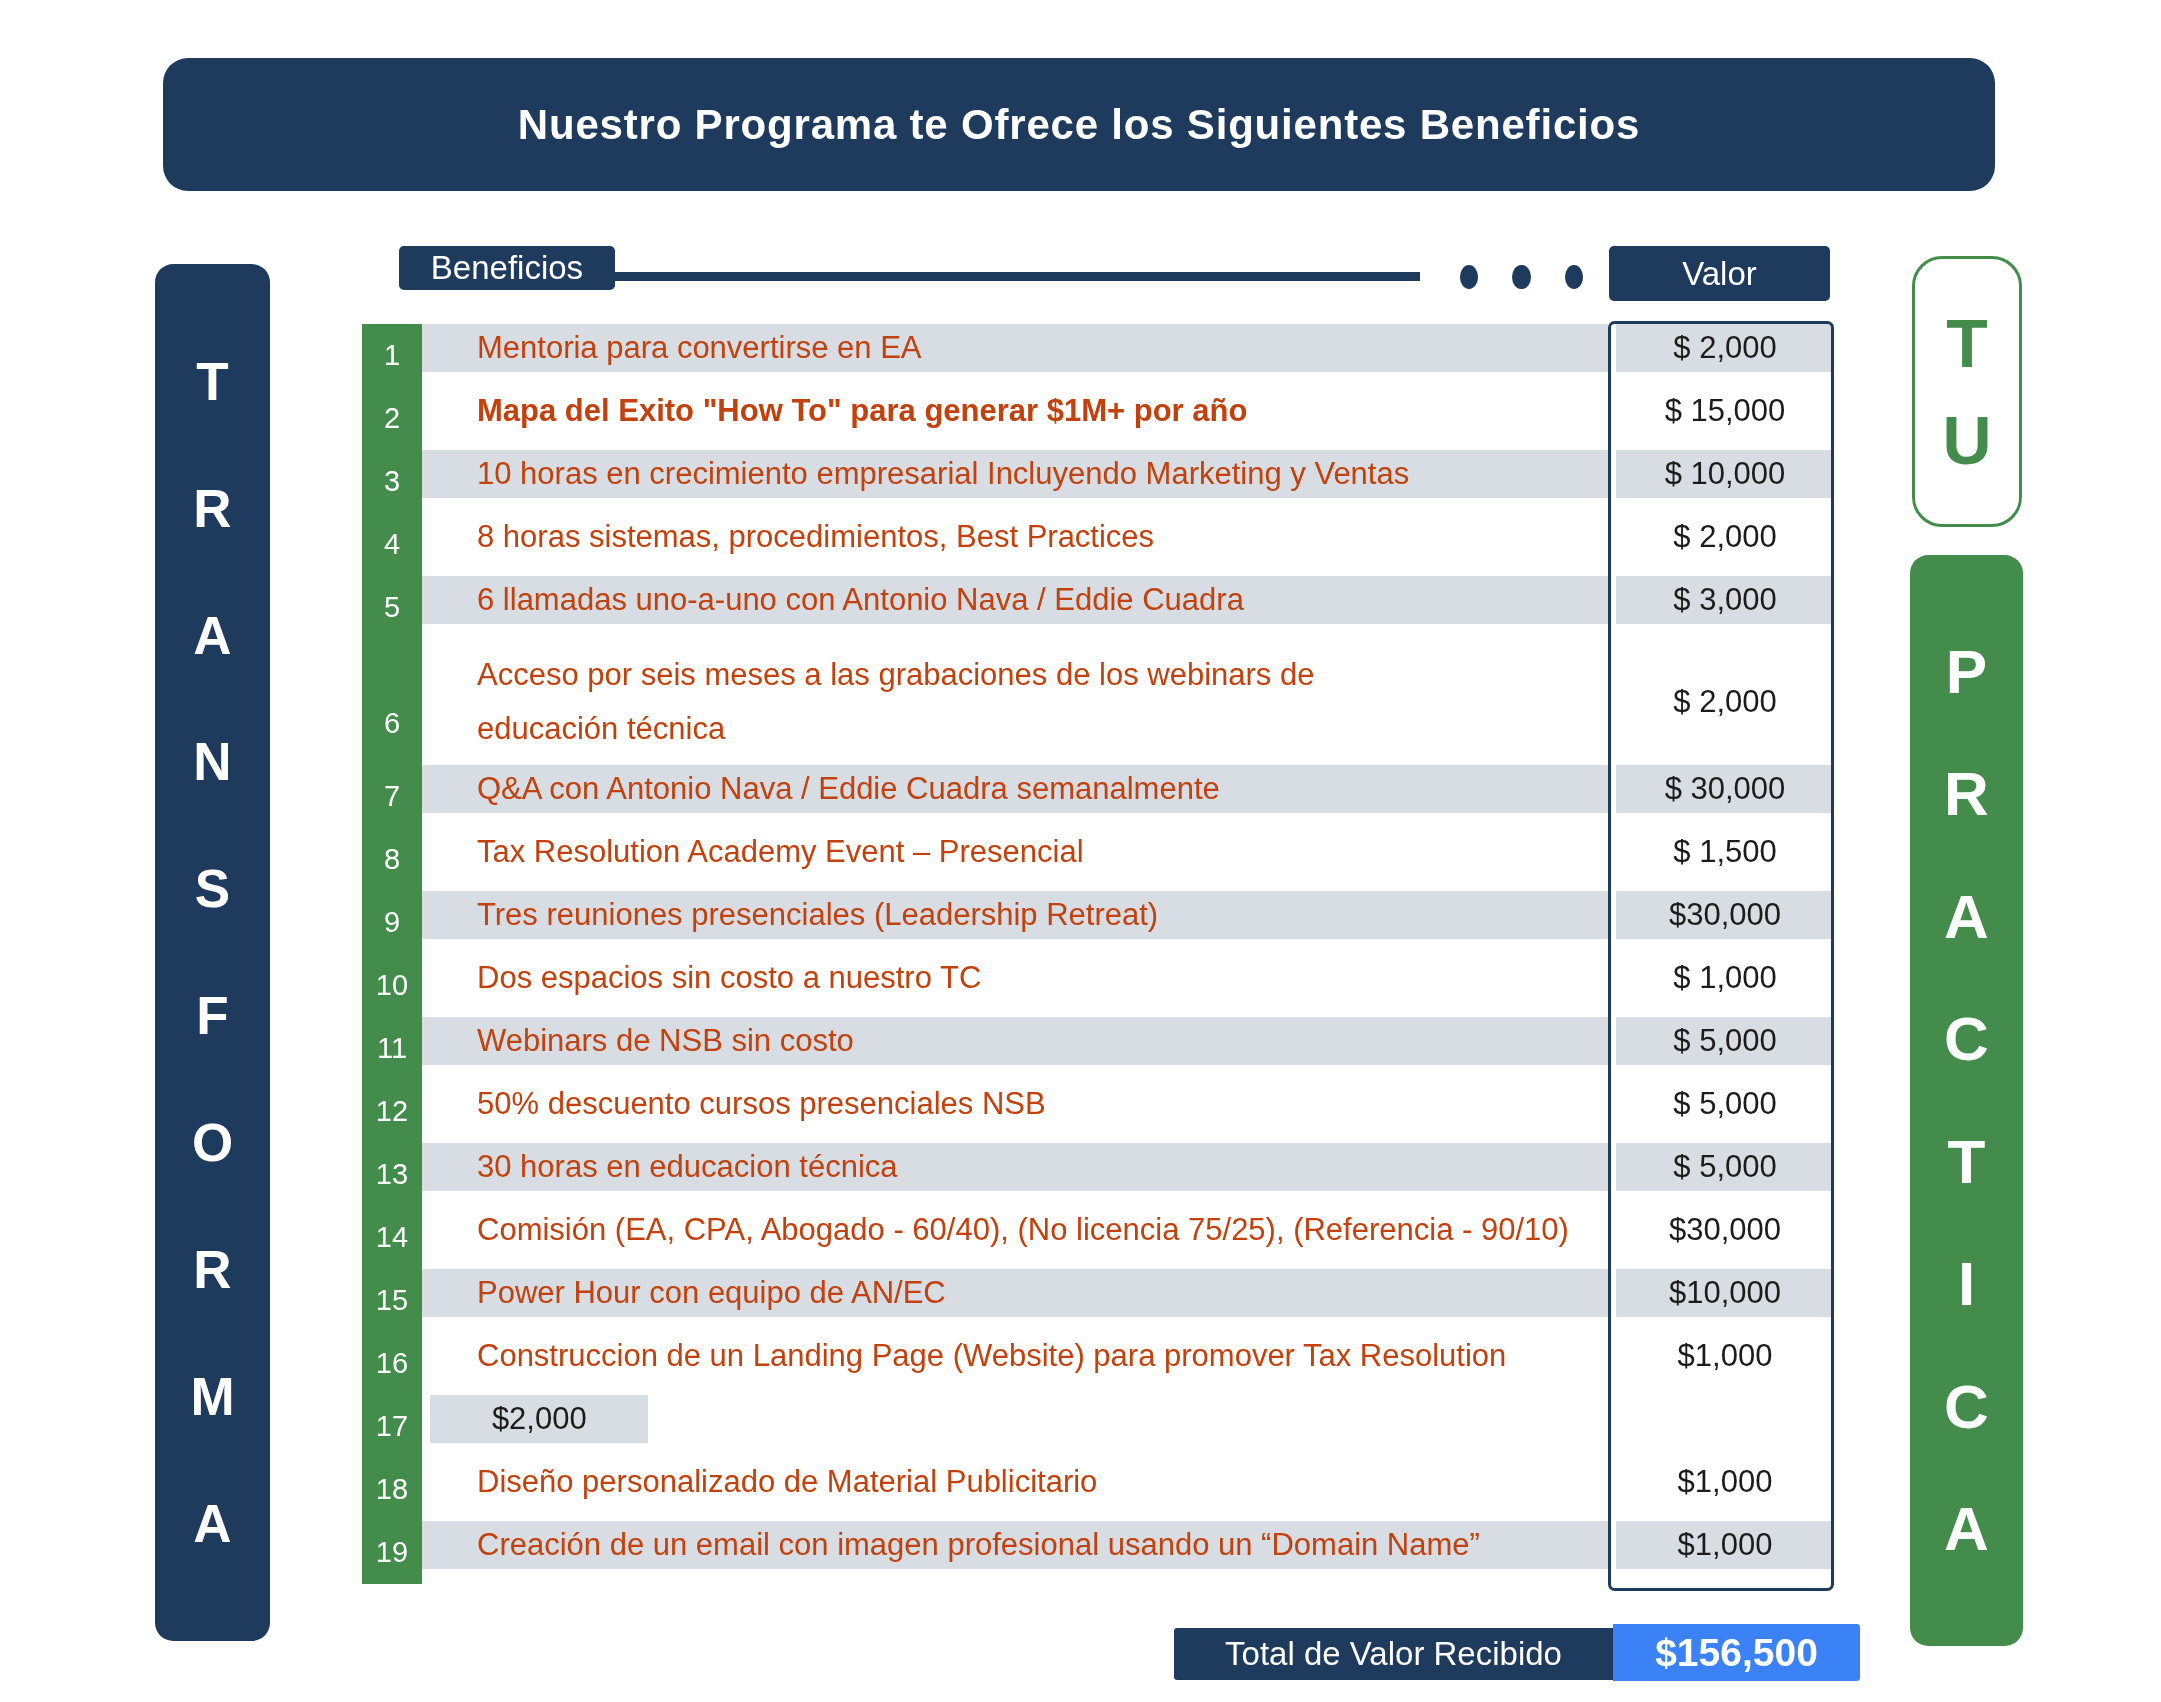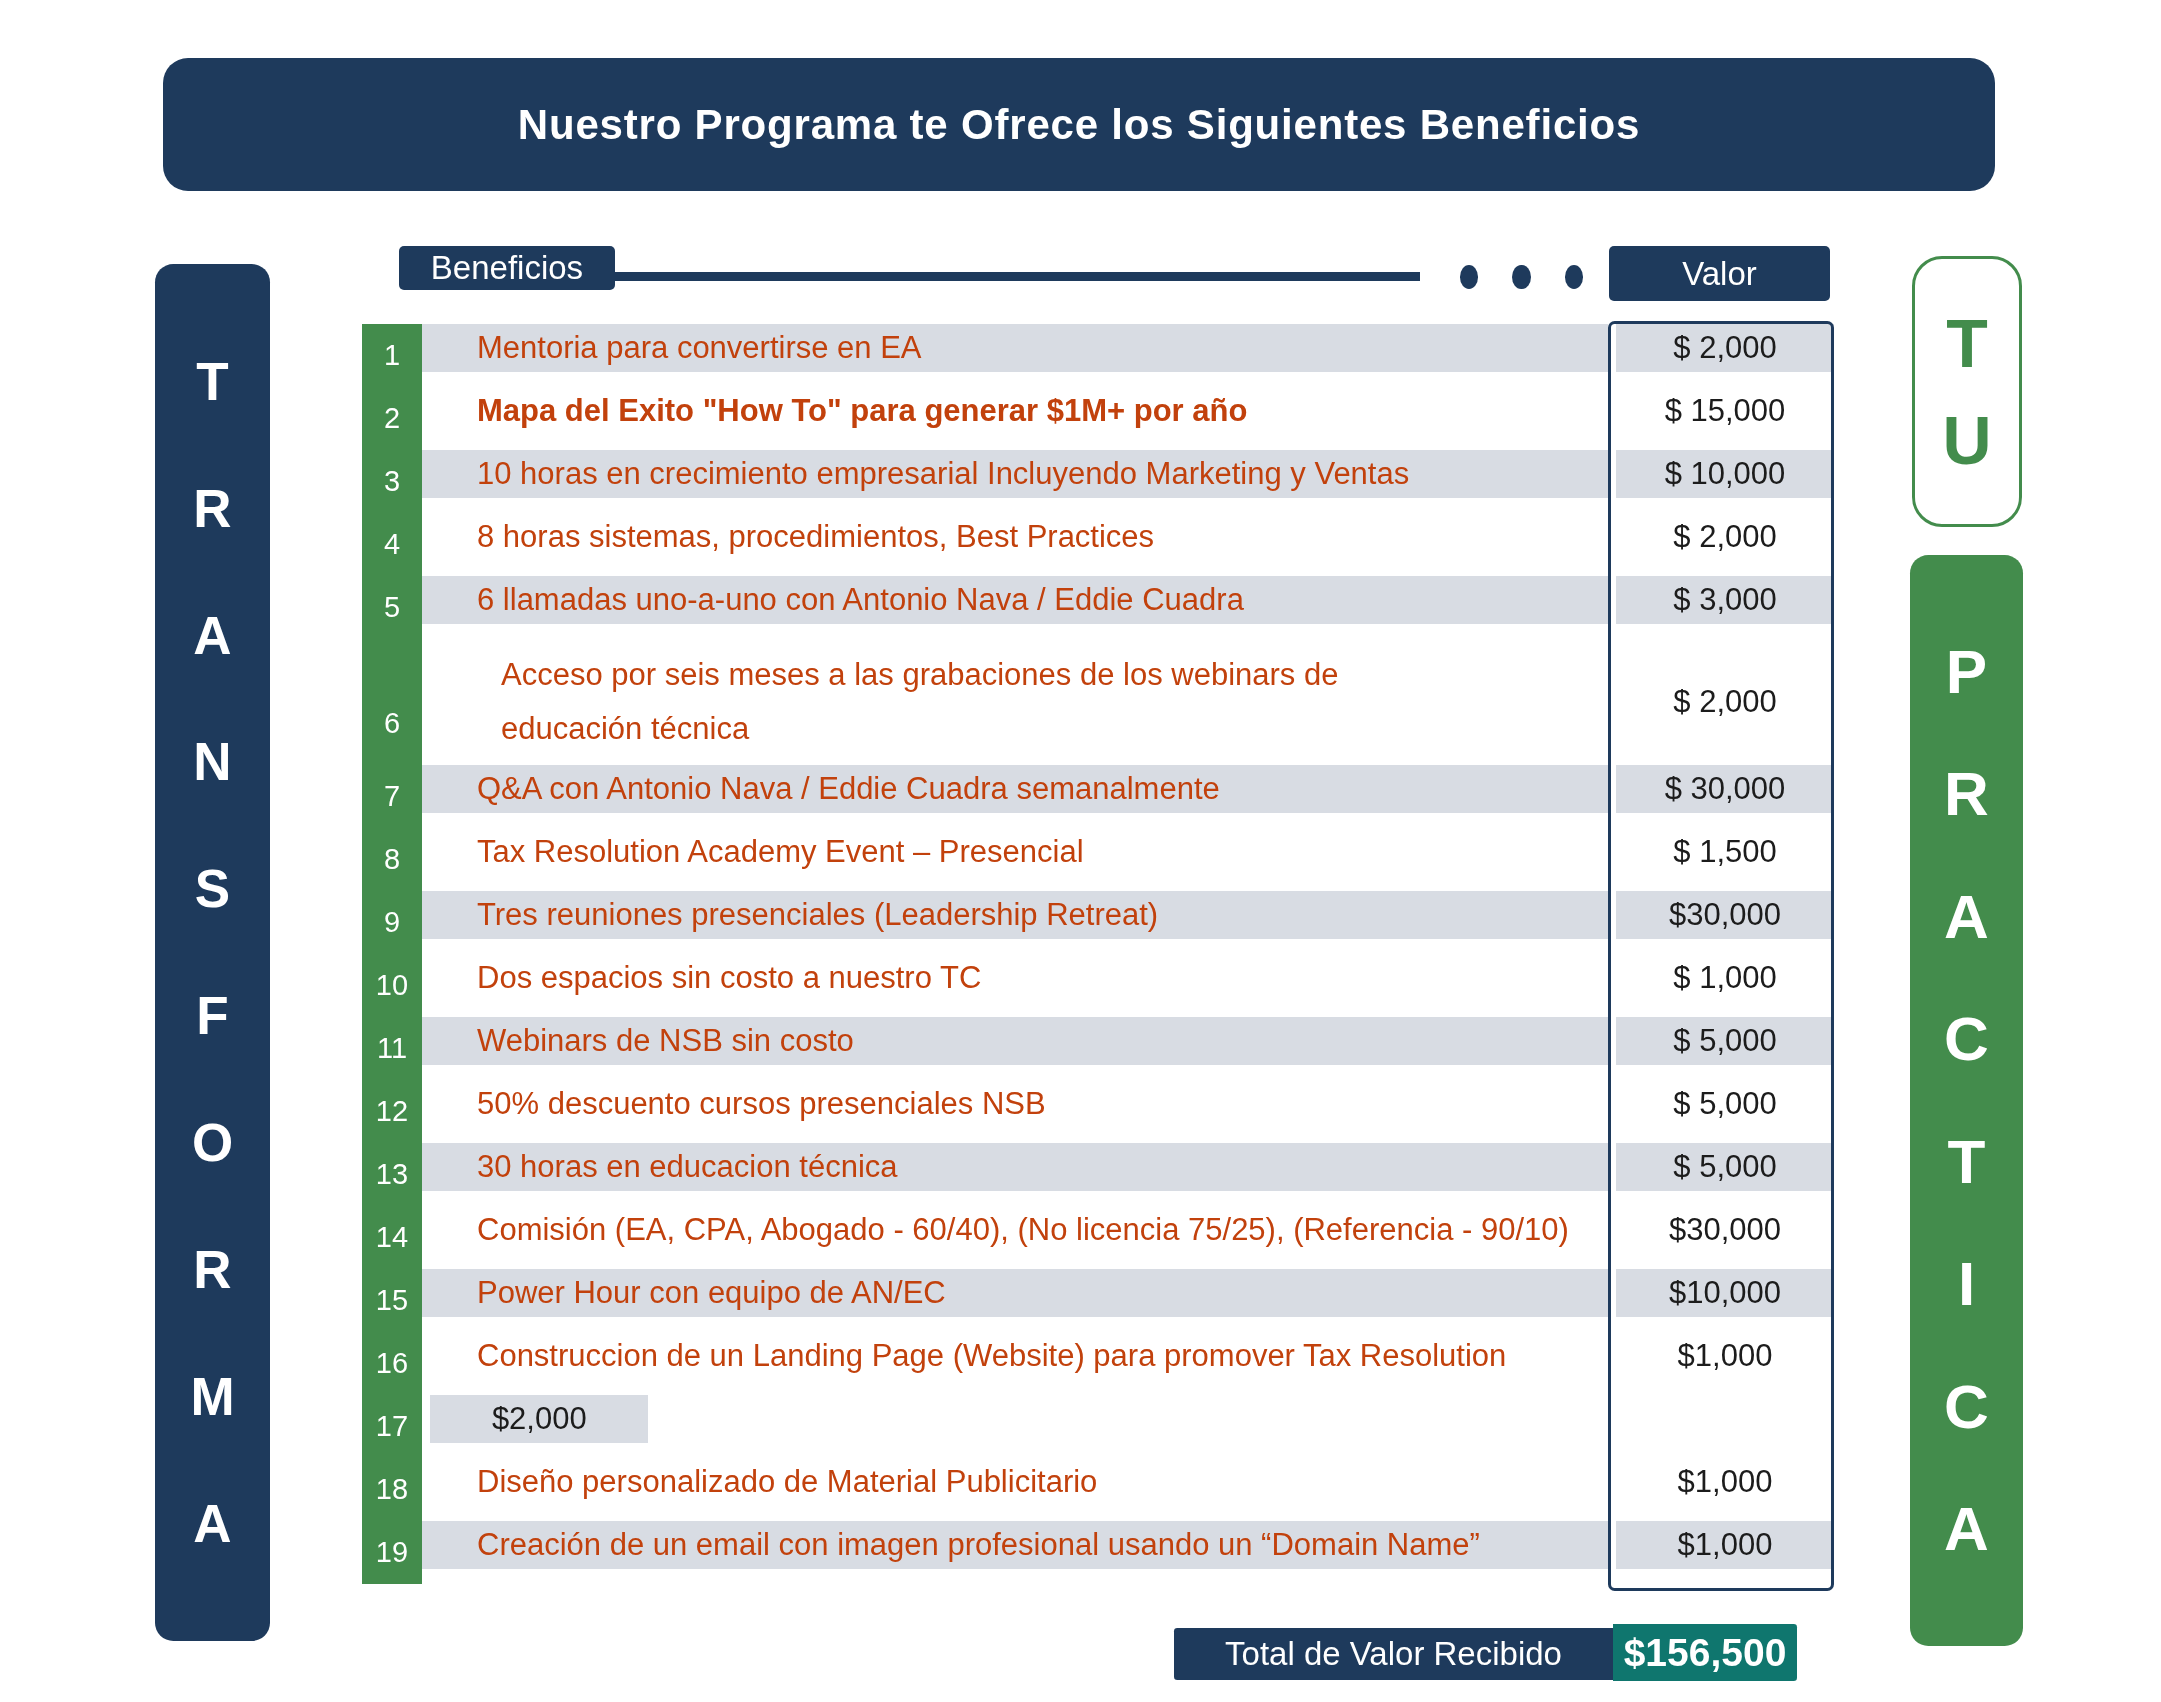--- a/index.html
+++ b/index.html
@@ -82,36 +82,36 @@
   }
   .row.tall .num-cell { align-items:flex-end; padding-bottom:25px; }
 
   .desc-cell { flex:1 1 auto; min-width:0; }
   .band { height:48px; display:flex; align-items:center; }
   .row.striped .band { background:#D8DCE3; }
   .desc-cell .band { padding-left:55px; padding-right:10px; }
   .desc { font-size:31px; color:#c2410c; white-space:nowrap; }
   .row.bold .desc { font-weight:bold; }
   .row.tall .band { height:126px; }
-  .row.tall .desc { white-space:normal; max-width:981px; line-height:1.75;margin-left:24px; }
+  .row.tall .desc { white-space:normal; max-width:981px; line-height:1.75; }
 
   .val-cell { flex:none; width:218px; margin-left:8.3px; }
   .val-cell .band { justify-content:center; padding:16px; }
   .val { font-size:31px; color:#1c1c1c; }
 
   
   .total-label {
     position:absolute; left:1174px; top:1628px; width:439px; height:52px;
     background:#1E3A5C; border-radius:3.3px 0 0 3.3px;
     display:flex; align-items:center; justify-content:center;
     color:#fff; font-size:33px;
   }
   .total-value {
-    position:absolute; left:1613px; top:1624px; width:184px; height:57px;
-    background:#0f766e; border-radius:0 3.3px 3.3px 0;
+    position:absolute; left:1613px; top:1624px; width:247px; height:57px;
+    background:#3b82f6; border-radius:0 3.3px 3.3px 0;
     display:flex; align-items:center; justify-content:center;
     color:#fff; font-size:39px; font-weight:bold;
   }
 </style>
 </head>
 <body>
 
 <div class="banner">
   <div class="title">Nuestro Programa te Ofrece los Siguientes Beneficios</div>
 </div>

